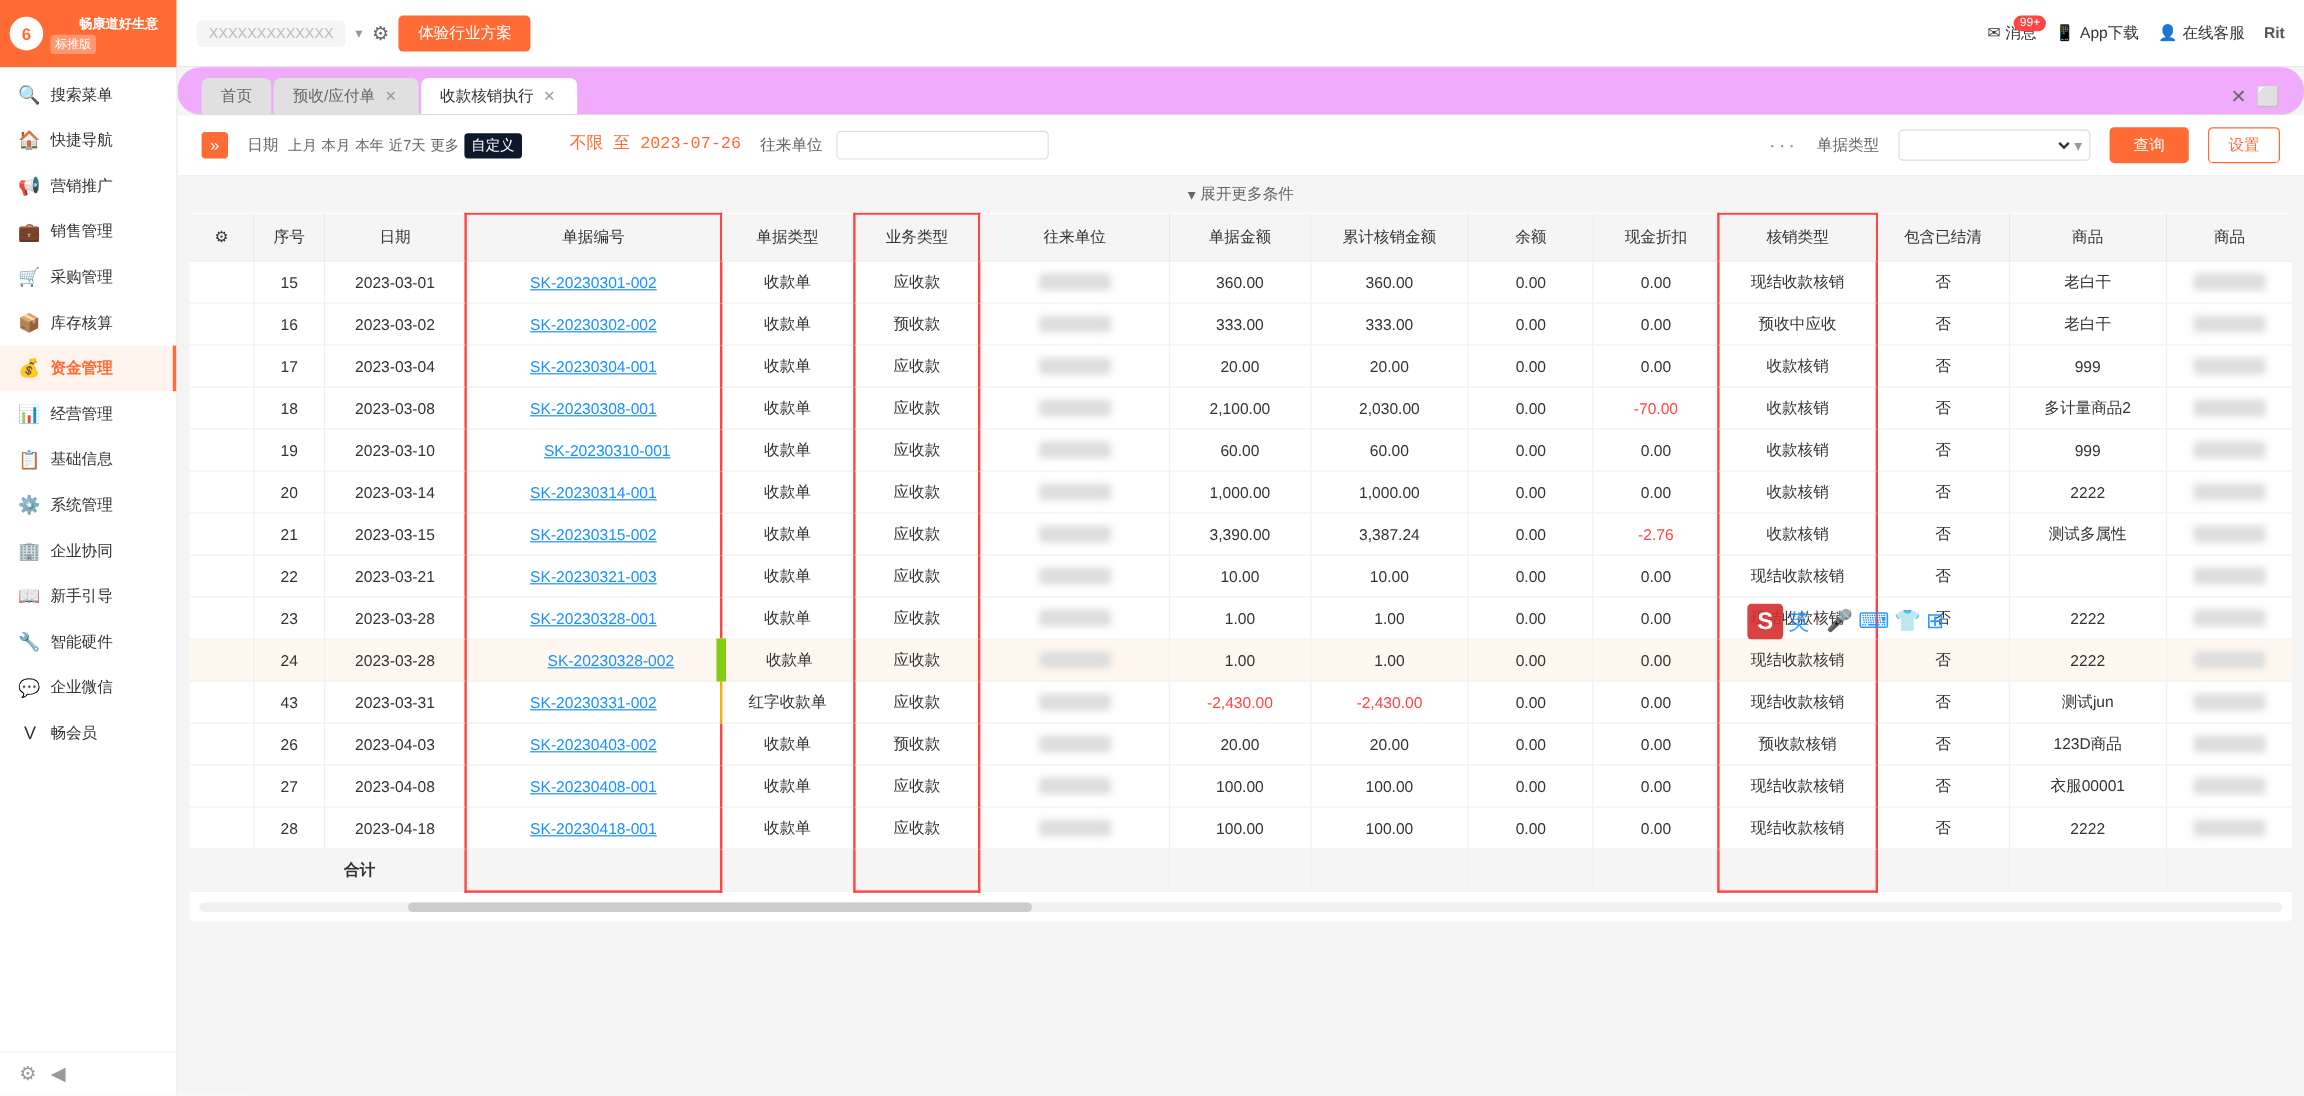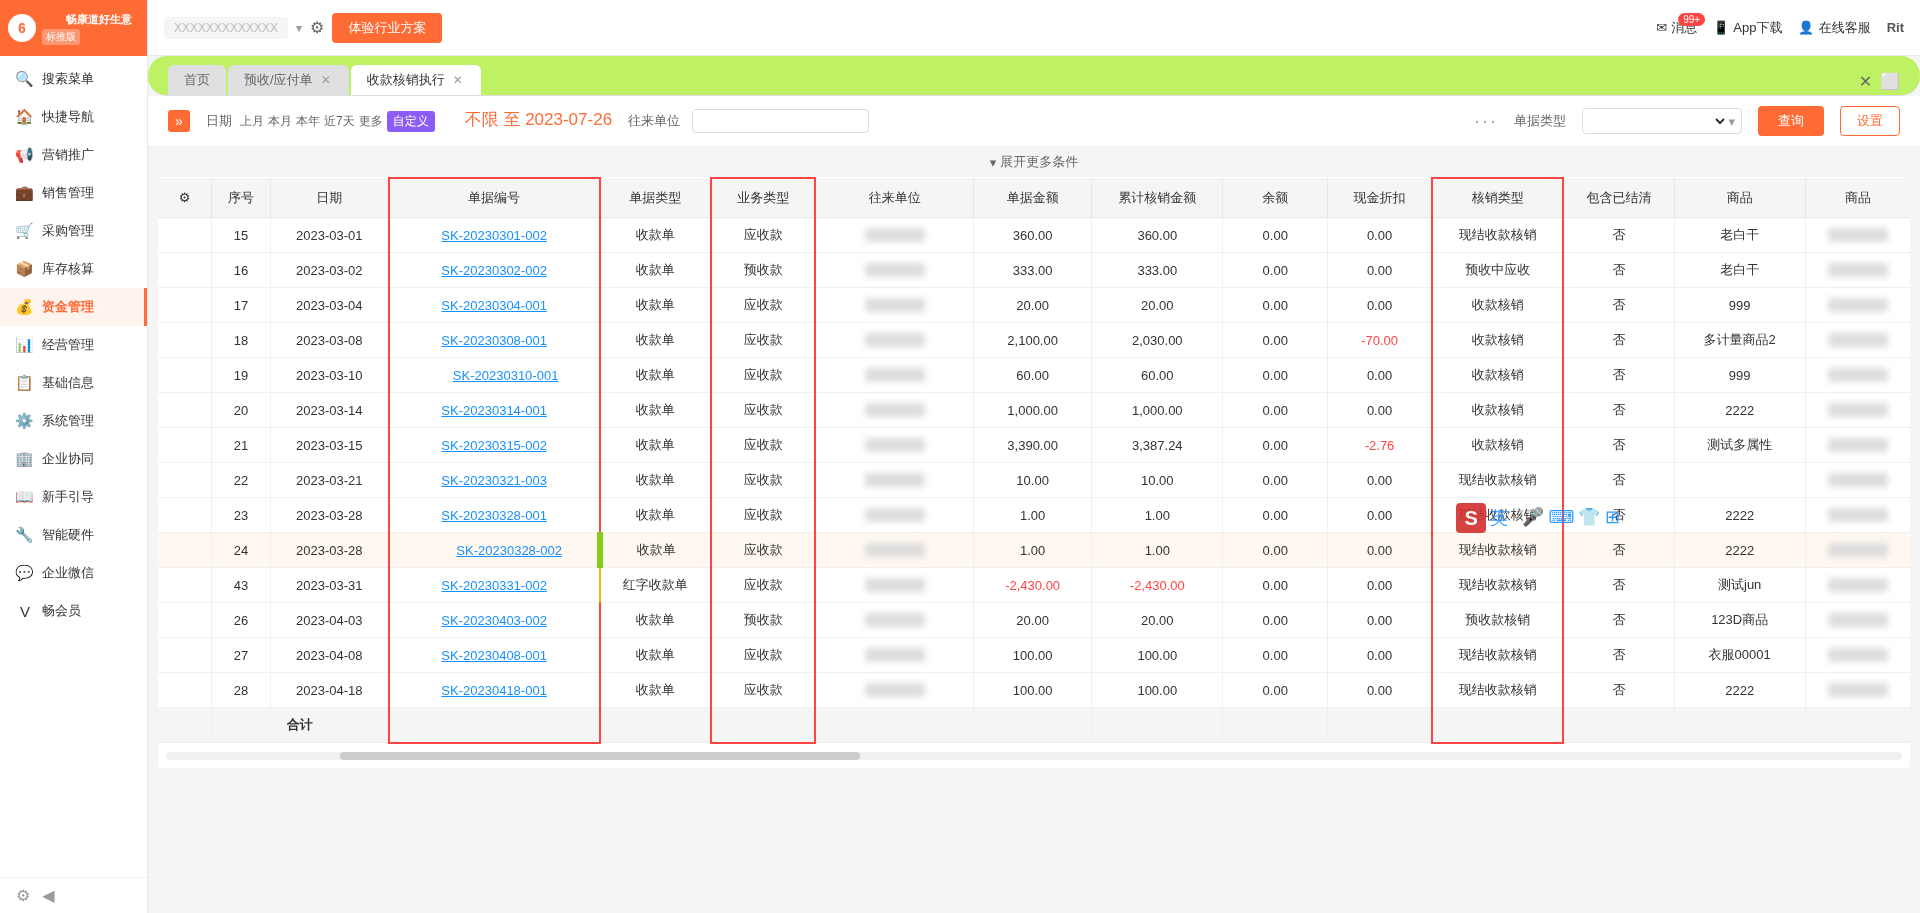--- a/index.html
+++ b/index.html
@@ -26,42 +26,42 @@
     .topbar-workspace-name { color: #666; font-size: 13px; background: #f5f5f5; padding: 4px 10px; border-radius: 4px; }
     .topbar-chevron { color: #999; font-size: 12px; }
     .topbar-gear { color: #666; font-size: 16px; cursor: pointer; }
     .topbar-btn { background: #ff6b35; color: #fff; border: none; padding: 6px 16px; border-radius: 4px; cursor: pointer; font-size: 13px; }
     .topbar-right { display: flex; align-items: center; gap: 16px; }
     .topbar-notif { display: flex; align-items: center; gap: 4px; color: #333; cursor: pointer; position: relative; }
     .notif-badge { background: #ff4444; color: #fff; border-radius: 10px; font-size: 10px; padding: 1px 5px; position: absolute; top: -6px; right: -8px; }
     .topbar-link { display: flex; align-items: center; gap: 4px; color: #333; cursor: pointer; font-size: 12px; }
 
     
-    .tabs { height: 40px; background: #bef264; display: flex; align-items: flex-end; border-bottom: 1px solid #ddd; padding: 0 20px; gap: 2px; border-radius: 19px; }
+    .tabs { height: 40px; background: #f0abfc; display: flex; align-items: flex-end; border-bottom: 1px solid #ddd; padding: 0 20px; gap: 2px; border-radius: 19px; }
     .tab { padding: 6px 16px; border-radius: 6px 6px 0 0; cursor: pointer; display: flex; align-items: center; gap: 6px; font-size: 13px; background: #e0e0e0; color: #666; }
     .tab.active { background: #fff; color: #333; font-weight: 500; }
     .tab-close { font-size: 12px; color: #999; cursor: pointer; padding: 0 2px; }
     .tabs-actions { margin-left: auto; display: flex; align-items: center; gap: 8px; padding-bottom: 4px; }
     .tabs-action-btn { color: #666; cursor: pointer; font-size: 16px; }
 
     
     .content { flex: 1; overflow: hidden; display: flex; flex-direction: column; background: #f5f5f5; padding: 0; }
     .page-header { background: #fff; padding: 12px 20px 8px; border-bottom: 1px solid #eee; display: flex; align-items: center; justify-content: space-between; }
     .page-title { font-size: 18px; font-weight: bold; color: #333; }
     .page-actions { display: flex; gap: 8px; }
     .page-action-btn { display: flex; align-items: center; gap: 4px; color: #ff6b35; cursor: pointer; font-size: 13px; border: none; background: none; }
 
     
     .filter-bar { background: #fff; padding: 10px 20px; border-bottom: 1px solid #eee; display: flex; align-items: center; gap: 16px; flex-wrap: wrap; }
     .filter-expand-btn { background: #ff6b35; color: #fff; width: 22px; height: 22px; border-radius: 3px; display: flex; align-items: center; justify-content: center; cursor: pointer; flex-shrink: 0; font-size: 14px; }
     .filter-group { display: flex; align-items: center; gap: 8px; }
     .filter-label { color: #666; white-space: nowrap; }
     .filter-date-options { display: flex; gap: 4px; align-items: center; }
     .filter-date-opt { color: #666; cursor: pointer; font-size: 12px; }
-    .filter-custom-btn { background: #8b5cf6; color: #fff; border: none; border-radius: 3px; padding: 2px 6px; font-size: 12px; cursor: pointer; }
+    .filter-custom-btn { background: #0f172a; color: #fff; border: none; border-radius: 3px; padding: 2px 6px; font-size: 12px; cursor: pointer; }
     .filter-date-range { color: #ff6b35; font-size: 12px; }
     .filter-input { border: 1px solid #ddd; border-radius: 4px; padding: 4px 10px; font-size: 12px; color: #333; min-width: 150px; }
     .filter-dots { color: #999; font-size: 18px; letter-spacing: 2px; }
     .filter-select-wrap { border: 1px solid #ddd; border-radius: 4px; display: flex; align-items: center; min-width: 160px; }
     .filter-select-wrap select { border: none; outline: none; padding: 4px 8px; font-size: 12px; color: #333; flex: 1; background: transparent; }
     .filter-query-btn { background: #ff6b35; color: #fff; border: none; padding: 6px 20px; border-radius: 4px; cursor: pointer; font-size: 13px; }
     .filter-set-btn { background: #fff; color: #ff6b35; border: 1px solid #ff6b35; padding: 5px 16px; border-radius: 4px; cursor: pointer; font-size: 13px; }
     .filter-expand-row { display: flex; align-items: center; justify-content: center; padding: 6px; color: #666; cursor: pointer; font-size: 12px; gap: 4px; }
 
     
@@ -222,21 +222,21 @@
         <div class="filter-date-options">
           <span class="filter-date-opt">上月</span>
           <span class="filter-date-opt">本月</span>
           <span class="filter-date-opt">本年</span>
           <span class="filter-date-opt">近7天</span>
           <span class="filter-date-opt">更多</span>
           <button class="filter-custom-btn">自定义</button>
         </div>
       </div>
       <div style="margin-left:-8px;margin-top:-4px;">
-        <div class="filter-date-range" style="font-size:17px;color:#ff6b35;margin-left:22px;">不限 至 2023-07-26</div>
+        <div class="filter-date-range" style="font-size:14px;color:#ff6b35;margin-left:32px;font-family:Liberation Mono, monospace;">不限 至 2023-07-26</div>
       </div>
       <div style="flex:1;min-width:200px;">
         <span class="filter-label">往来单位</span>
         <input class="filter-input" style="margin-left: 8px;">
       </div>
       <span class="filter-dots">···</span>
       <div class="filter-group">
         <span class="filter-label">单据类型</span>
         <div class="filter-select-wrap" style="margin-left:8px;min-width:160px;border:1px solid #ddd;border-radius:4px;">
           <select style="border:none;outline:none;padding:4px 8px;font-size:12px;width:100%;background:transparent;">
@@ -426,21 +426,21 @@
     <td style="">0.00</td>
     <td style="border-left:2px solid #ff4444;border-right:2px solid #ff4444;">现结收款核销</td>
     <td>否</td>
     <td>2222</td>
     <td><span class="blurred"> &nbsp;&nbsp;</span></td>
   </tr>
               <tr class="highlighted">
     <td></td>
     <td>24</td>
     <td>2023-03-28</td>
-    <td style="border-left:2px solid #ff4444;border-right:6px solid #84cc16;padding-left:40px;"><a class="link-cell">SK-20230328-002</a></td>
+    <td style="border-left:2px solid #ff4444;border-right:8px solid #84cc16;padding-left:40px;"><a class="link-cell">SK-20230328-002</a></td>
     <td>收款单</td>
     <td style="border-left:2px solid #ff4444;border-right:2px solid #ff4444;">应收款</td>
     <td><span class="blurred"> &nbsp;&nbsp;&nbsp;&nbsp;&nbsp;&nbsp;</span></td>
     <td style="">1.00</td>
     <td style="">1.00</td>
     <td>0.00</td>
     <td style="">0.00</td>
     <td style="border-left:2px solid #ff4444;border-right:2px solid #ff4444;">现结收款核销</td>
     <td>否</td>
     <td>2222</td>

